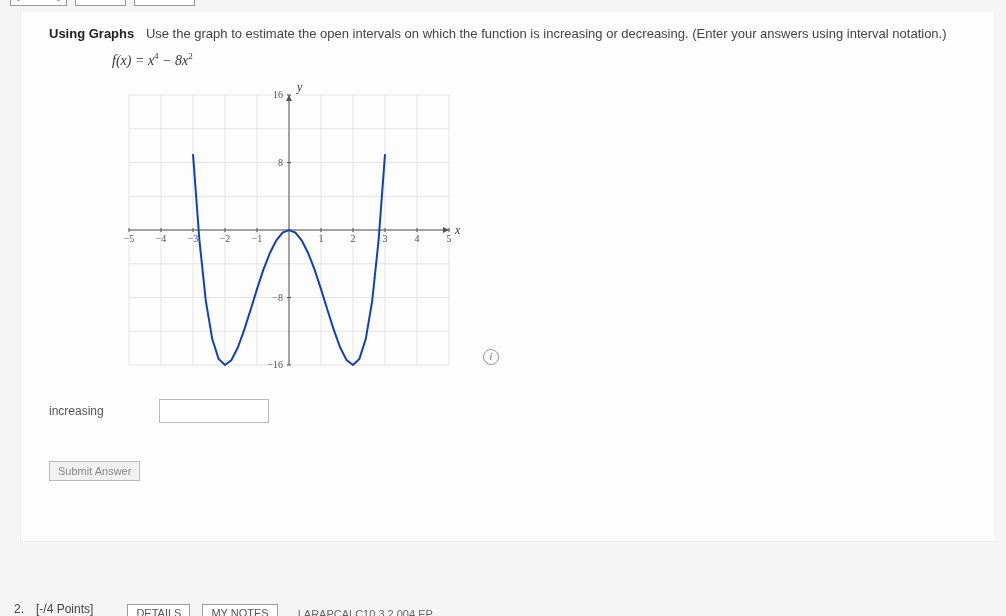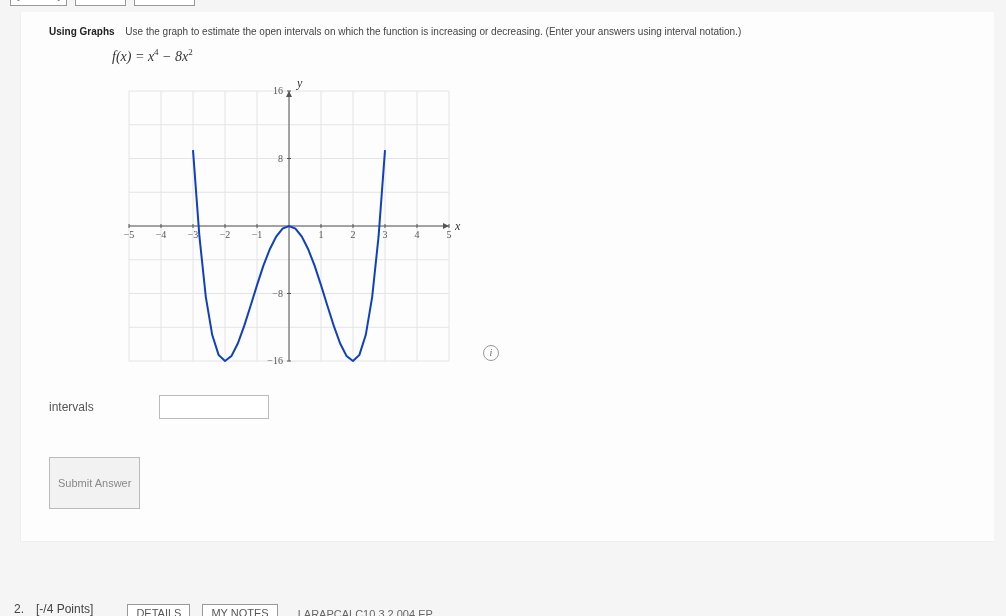--- a/index.html
+++ b/index.html
@@ -33,21 +33,21 @@
     .question-panel {
       margin: 4px 12px 0 20px;
       padding: 14px 18px 8px 28px;
       background: #fdfdfd;
       border: 1px solid #eee;
       border-top: none;
       border-right: none;
       min-height: 530px;
       position: relative;
     }
-    .q-title-line { font-size: 10px; color: #444; }
+    .q-title-line { font-size: 13px; color: #444; }
     .q-title-line b { color: #222; margin-right: 8px; }
     .formula {
       font-family: 'Times New Roman', serif;
       font-style: italic;
       font-size: 14px;
       margin: 10px 0 6px 63px;
       color: #333;
     }
     .formula .sup { font-size: 9px; vertical-align: super; font-style: normal; }
     .chart-area {
@@ -98,21 +98,21 @@
     }
     .submit-row {
       margin-top: 30px;
       padding-top: 8px;
     }
     .submit-btn {
       font-size: 11px;
       color: #888;
       background: #f2f2f2;
       border: 1px solid #bbb;
-      padding: 19px 8px;
+      padding: 3px 8px;
       cursor: pointer;
     }
     .bottom-bar {
       position: absolute;
       bottom: 0;
       left: 0;
       right: 0;
       height: 20px;
       padding-left: 14px;
       display: flex;
@@ -216,21 +216,21 @@
         <line x1="178" y1="20" x2="182" y2="20" stroke="#555"></line>
         <text x="188" y="16" font-size="12" font-style="italic" font-family="serif" fill="#333">y</text>
         <text x="346" y="159" font-size="12" font-style="italic" font-family="serif" fill="#333">x</text>
         <path d=" M 84.0 79.1 L 90.4 165.2 L 96.8 225.8 L 103.2 263.8 L 109.6 283.9 L 116.0 290.0 L 122.4 285.1 L 128.8 272.5 L 135.2 254.9 L 141.6 234.7 L 148.0 214.1 L 154.4 194.7 L 160.8 178.2 L 167.2 165.5 L 173.6 157.7 L 180.0 155.0 L 186.4 157.7 L 192.8 165.5 L 199.2 178.2 L 205.6 194.7 L 212.0 214.1 L 218.4 234.7 L 224.8 254.9 L 231.2 272.5 L 237.6 285.1 L 244.0 290.0 L 250.4 283.9 L 256.8 263.8 L 263.2 225.8 L 269.6 165.2 L 276.0 79.1" stroke="#1040c0" stroke-width="2" fill="none"></path>
       </svg>
     <div class="info-icon">i</div>
   </div>
 
   <div class="answers">
     <div class="ans-row">
-      <label>intervals</label>
+      <label>increasing</label>
       <input type="text" value="" style="">
     </div>
   </div>
 
   <div class="submit-row">
     <button class="submit-btn">Submit Answer</button>
   </div>
 
 </div>
 

